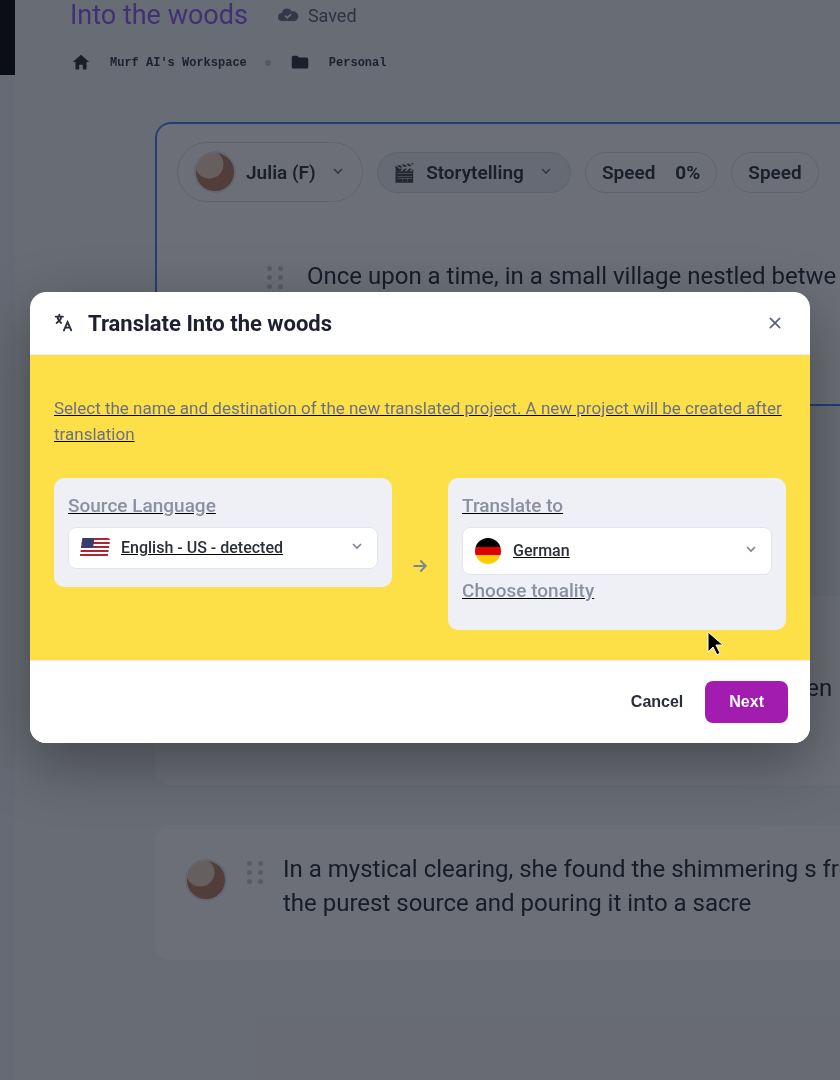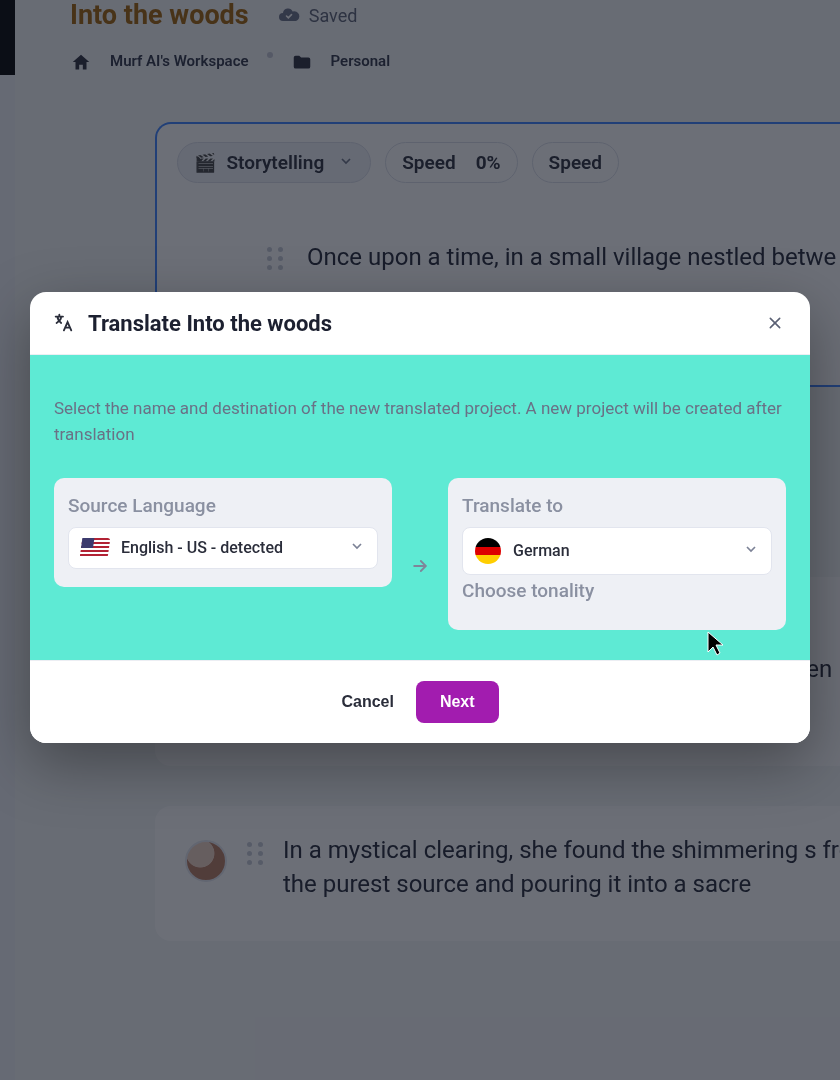--- a/index.html
+++ b/index.html
@@ -14,25 +14,25 @@
   }
   .left-black-strip {
     position: absolute; left: 0; top: 0; width: 15px; height: 75px; background: #000;
   }
   .topbar {
     padding: 0 0 0 55px;
   }
   .title-row {
     display: flex; align-items: center; gap: 28px; height: 30px;
   }
-  .project-title { font-size: 27px; font-weight: 700; color: #a16207; }
+  .project-title { font-size: 27px; font-weight: 400; color: #8b5cf6; }
   .saved { display: flex; align-items: center; gap: 8px; color: #5b6173; font-size: 18px; }
   .cloud-icon svg { width: 24px; height: 24px; display: block; }
   .breadcrumbs {
-    display: flex; gap: 18px; margin-top: 22px; font-size: 15px; color: #2f3445; font-weight: 600;
+    display: flex; align-items: center; gap: 18px; margin-top: 22px; font-size: 12px; color: #2f3445; font-weight: 600; font-family: Liberation Mono, monospace;
   }
   .breadcrumbs .sep { width: 6px; height: 6px; border-radius: 50%; background: #c2c6d2; }
   .home-icon svg { width: 22px; height: 22px; display: block; }
   .folder-icon svg { width: 22px; height: 22px; display: block; }
 
   .card {
     margin: 48px 0 0 140px;
     border: 2px solid #3a82ff;
     border-right: none;
     border-top-left-radius: 16px;
@@ -93,21 +93,21 @@
     box-shadow: 0 20px 60px rgba(0,0,0,0.35);
     overflow: hidden;
   }
   .modal-header {
     display: flex; align-items: center; gap: 14px;
     padding: 18px 22px; border-bottom: 1px solid #eceef3;
   }
   .modal-title { font-size: 22px; font-weight: 700; color: #1c2030; text-align: right; }
   .translate-icon svg { width: 22px; height: 22px; display:block; }
   .modal-close { margin-left: auto; width: 26px; height: 26px; display:flex; align-items:center; justify-content:center; color:#5a6074; cursor:pointer; }
-  .modal-body { padding: 40px 24px 30px 24px; background: #5eead4; }
+  .modal-body { padding: 40px 24px 30px 24px; background: #fde047; text-decoration: underline; }
   .modal-desc { font-size: 17px; line-height: 1.55; color: #6a7186; margin-bottom: 30px; }
 
   .lang-row { display: flex; align-items: flex-start; gap: 14px; }
   .lang-box {
     flex: 1; background: #eef0f5; border-radius: 10px; padding: 16px 14px 18px 14px;
   }
   .lang-box.right { padding-bottom: 18px; }
   .lang-label { font-size: 19px; color: #8a90a1; margin-bottom: 10px; font-weight: 500; }
 
   .select {
@@ -131,21 +131,21 @@
   .flag-de-round {
     width: 26px; height: 26px; border-radius: 50%; overflow:hidden; flex-shrink:0;
     background: linear-gradient(#000 0 33.3%, #dd0000 33.3% 66.6%, #ffce00 66.6% 100%);
   }
 
   .arrow-between {
     align-self: center; color: #7f8599; font-size: 20px; padding: 0 4px; margin-top: 30px;
   }
 
   .modal-footer {
-    display: flex; align-items: center; justify-content: center; gap: 22px;
+    display: flex; align-items: center; justify-content: flex-end; gap: 22px;
     padding: 20px 22px; border-top: 1px solid #eceef3; background: #fff;
   }
   .btn-cancel { font-size: 16px; color: #2a2d3a; font-weight: 600; background:none; border:none; cursor:pointer; }
   .btn-next { font-size: 16px; color: #fff; font-weight: 600; background:#a21caf; border:none; padding: 12px 24px; border-radius: 8px; cursor:pointer; }
 
   .cursor {
     position: absolute; left: 706px; top: 630px; pointer-events:none;
   }
   .cursor svg { width: 20px; height: 26px; display:block; }
 
@@ -184,20 +184,29 @@
         <svg viewBox="0 0 24 24" fill="#2a2d3a">
             <path d="M3 6a2 2 0 0 1 2-2h4l2 2h8a2 2 0 0 1 2 2v8a2 2 0 0 1-2 2H5a2 2 0 0 1-2-2z"></path>
           </svg>
       </span>
       <span>Personal</span>
     </div>
   </div>
 
   <div class="card">
     <div class="chips">
+      <div class="chip">
+        <div class="avatar"></div>
+        <span>Julia (F)</span>
+        <span class="chev">
+          <svg class="chev-svg" viewBox="0 0 24 24" fill="none" stroke="currentColor" stroke-width="2.5">
+              <path d="M6 9l6 6 6-6"></path>
+            </svg>
+        </span>
+      </div>
       <div class="chip style">
         <span class="clap">🎬</span>
         <span>Storytelling</span>
         <span class="chev">
           <svg class="chev-svg" viewBox="0 0 24 24" fill="none" stroke="currentColor" stroke-width="2.5">
               <path d="M6 9l6 6 6-6"></path>
             </svg>
         </span>
       </div>
       <div class="chip">

